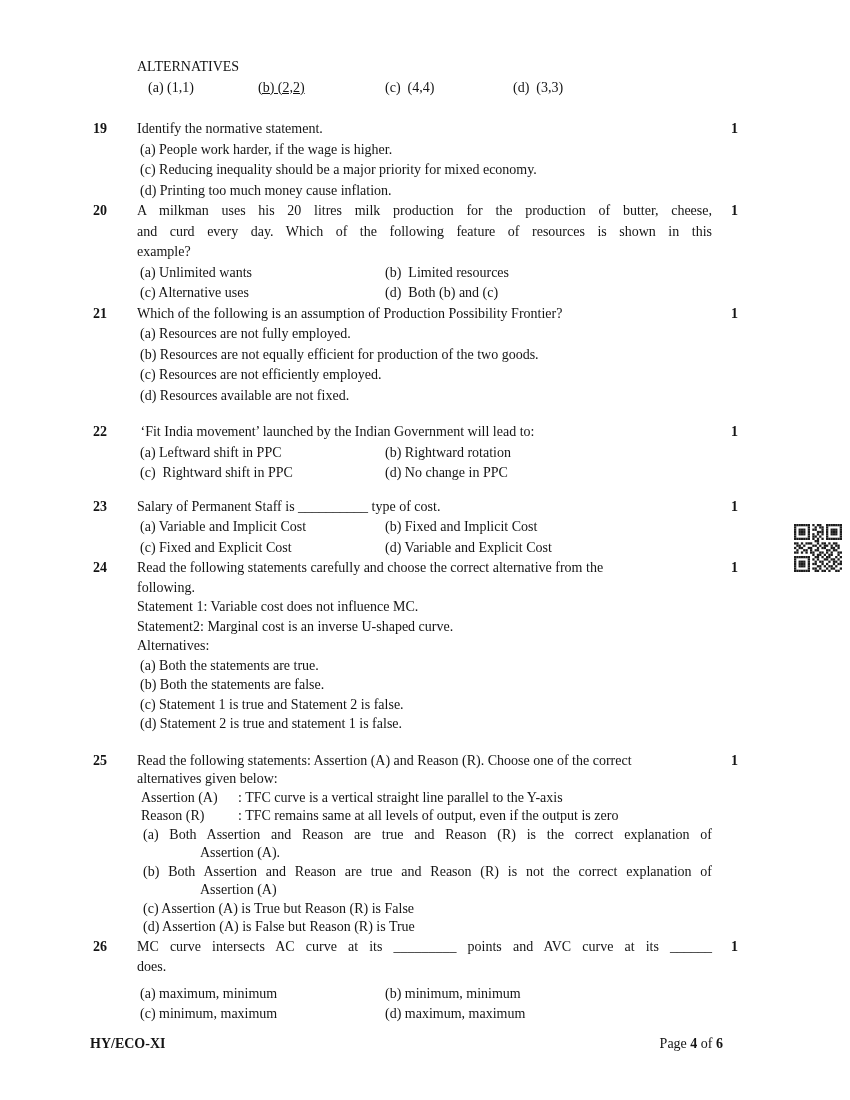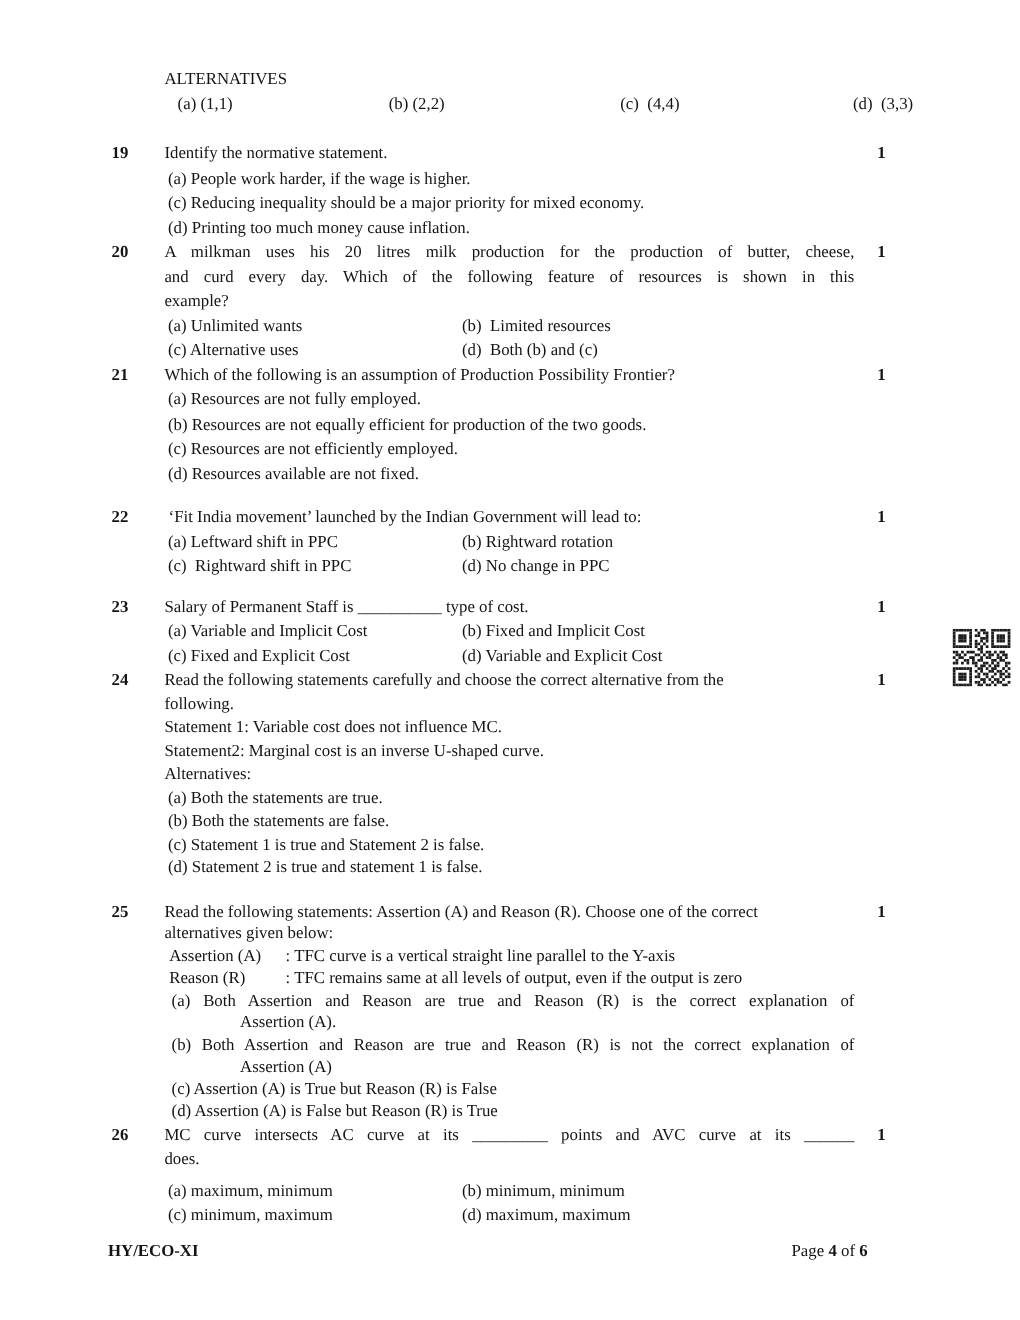--- a/index.html
+++ b/index.html
@@ -11,23 +11,23 @@
     line-height: 20.5px;
     color: #141414;
     position: relative;
     overflow: hidden;
   }
   [data-bind] { white-space: pre-wrap; }
   .doc { position: absolute; left: 93px; top: 57px; width: 668px; }
 
   
   .alt-header { margin-left: 44px; margin-bottom: 21px; }
-  .alt-opts { display: flex; padding-left: 11px; justify-content: space-between; }
+  .alt-opts { display: flex; padding-left: 11px; }
   .alt-opts .ao0 { width: 110px; }
-  .alt-opts .ao1 { width: 127px; }
+  .alt-opts .ao1 { width: 127px; text-decoration: underline; }
   .alt-opts .ao2 { width: 128px; }
 
   
   .q { display: grid; grid-template-columns: 44px 575px 49px; }
   .qnum { font-weight: bold; }
   .marks { font-weight: bold; padding-left: 19px; }
 
   .opts-list > div { padding-left: 3px; }
   .opt-grid { display: grid; grid-template-columns: 245px auto; padding-left: 3px; }
 

